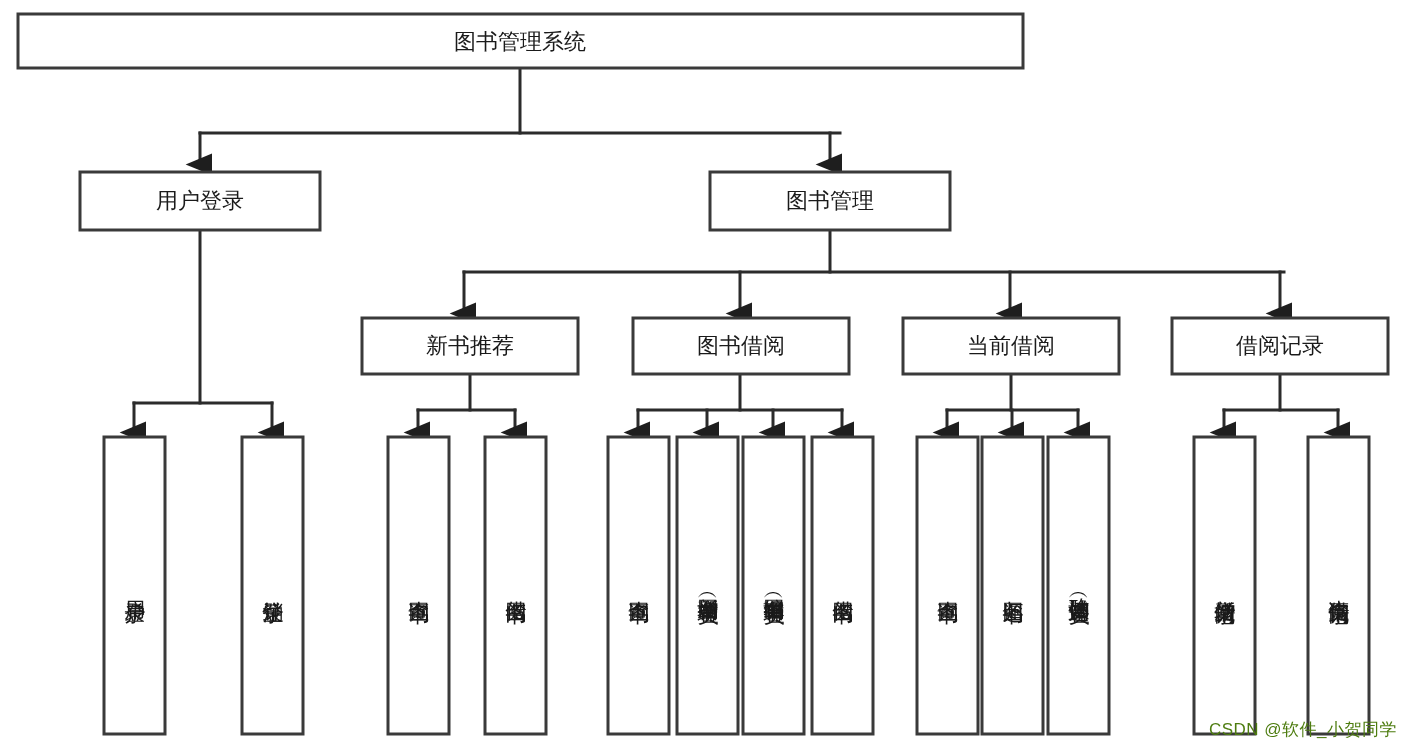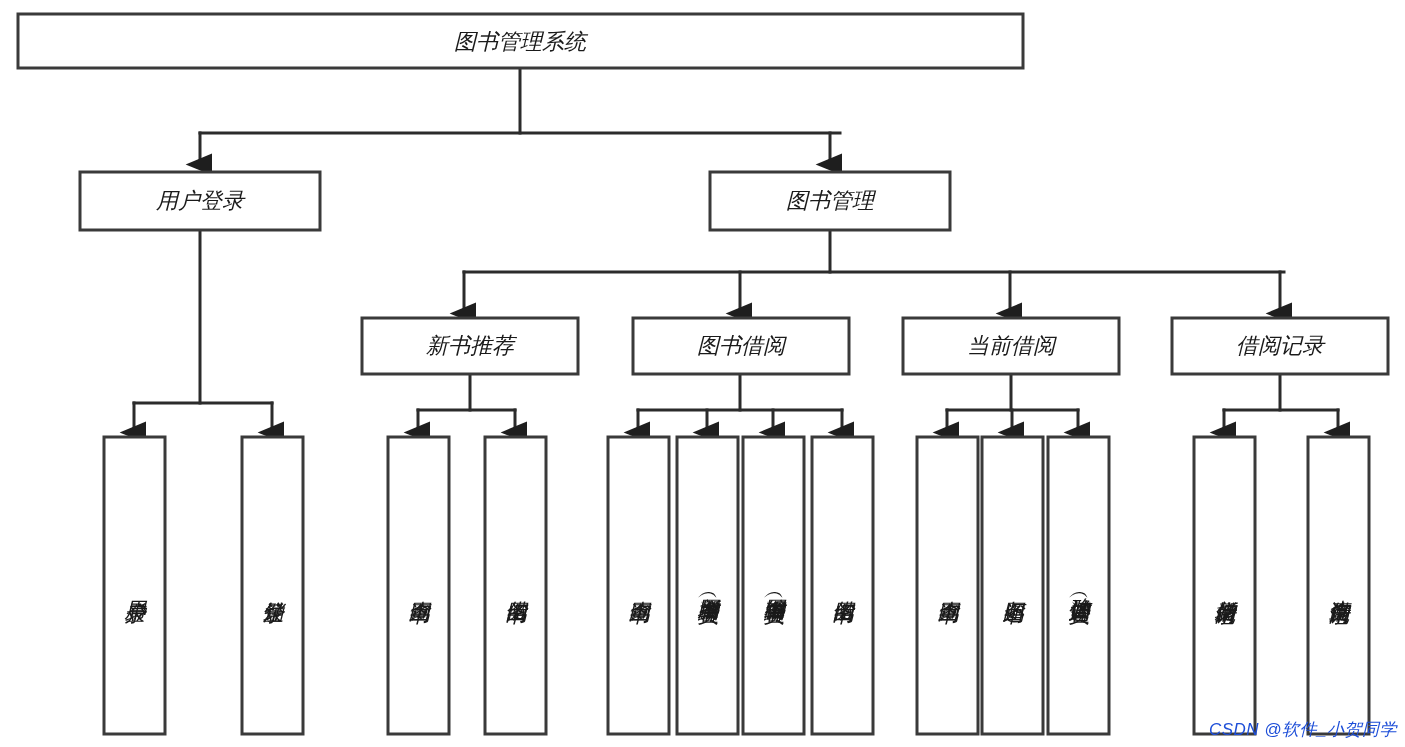--- a/index.html
+++ b/index.html
@@ -9,21 +9,20 @@
   }
   body {
     font-family: "Liberation Sans", "DejaVu Sans", sans-serif;
   }
   #canvas {
     position: relative;
     width: 1405px;
     height: 747px;
     background: #ffffff;
     overflow: hidden;
-    font-style: italic;
   }
   #diagram-svg {
     position: absolute;
     left: 0;
     top: 0;
   }
   .node-box {
     fill: #ffffff;
     stroke: #3a3a3a;
     stroke-width: 3;
@@ -59,21 +58,21 @@
     letter-spacing: 1px;
     pointer-events: none;
     white-space: nowrap;
   }
   .watermark {
     position: absolute;
     right: 8px;
     bottom: 6px;
     font-family: "Liberation Sans", "DejaVu Sans", sans-serif;
     font-size: 17px;
-    color: #1d4ed8;
+    color: #4d7c0f;
     letter-spacing: 0.5px;
     white-space: nowrap;
   }
 </style>
 </head>
 <body>
 
 <div id="canvas">
 
   <svg id="diagram-svg" width="1405" height="747" viewBox="0 0 1405 747">

